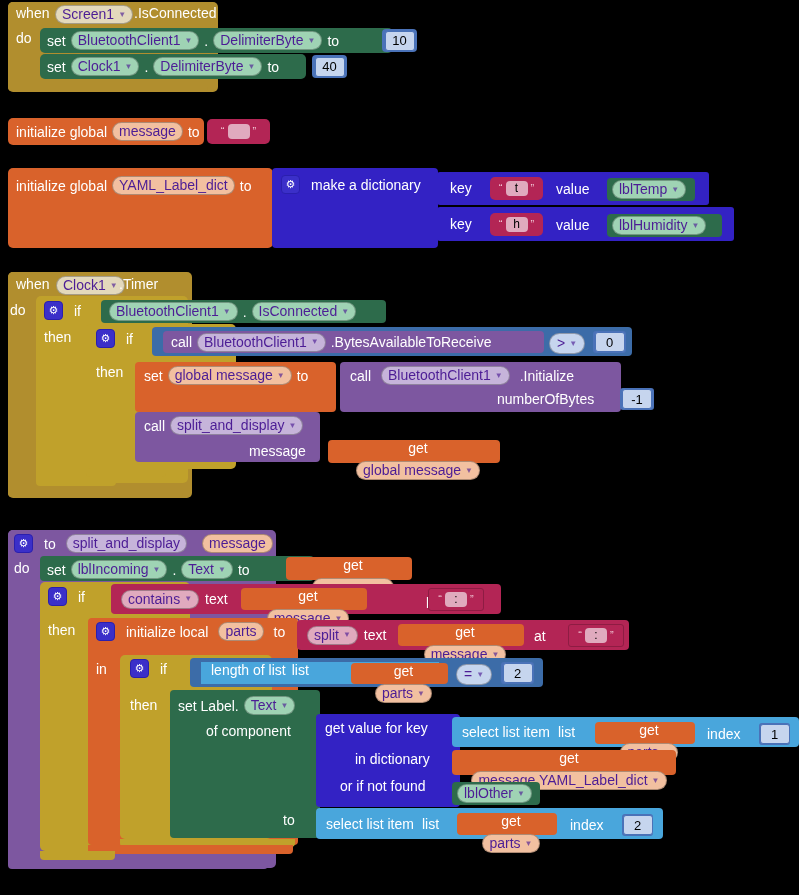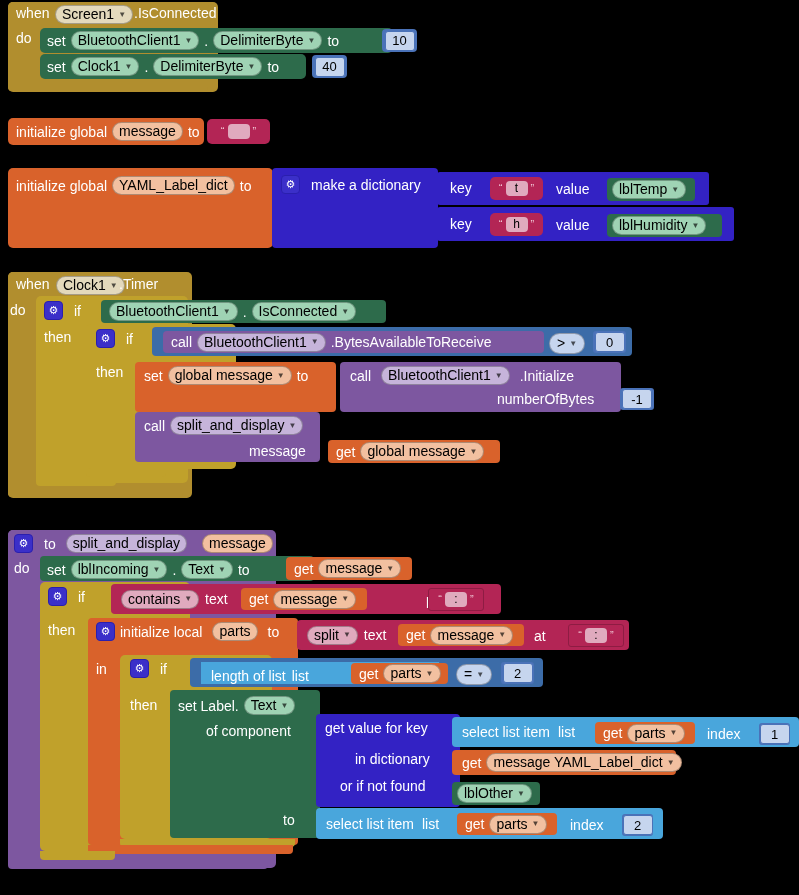--- a/index.html
+++ b/index.html
@@ -5,30 +5,30 @@
   html,body{margin:0;padding:0;background:#000;}
   body{width:799px;height:895px;position:relative;overflow:hidden;
        font-family:"Liberation Sans","DejaVu Sans",sans-serif;font-size:14px;}
 
   
   .blk{position:absolute;box-sizing:border-box;border-radius:5px;}
   .lbl{color:#fff;white-space:nowrap;}
 
   
   .fld{display:inline-flex;align-items:center;gap:4px;border-radius:11px;
-       padding:1px 6px;color:#000000;white-space:nowrap;line-height:15px;
+       padding:1px 6px;color:#4c1d95;white-space:nowrap;line-height:15px;
        border:1px solid rgba(0,0,0,.28);}
   .fld .car{font-size:8px;line-height:8px;opacity:.65;}
 
   
   .c-event{background:#b18e2e;}
   .c-ctrl{background:#c0a12b;}
   .c-set{background:#2d6b4b;}
   .c-comp{background:#2d6b4b;}
-  .c-var{background:#d9622b;}
+  .c-var{background:#d9622b;flex-direction:column;}
   .c-text{background:#b32555;}
   .c-dict{background:#3322c4;}
   .c-list{background:#49a6dc;}
   .c-math{background:#4a72b8;}
   .c-proc{background:#7d57a0;}
   .c-logic{background:#3c6ca8;}
 
   .f-comp{background:#9fd3b4;}
   .f-var{background:#f2c0a0;}
   .f-txt{background:#e0aabe;}
@@ -356,21 +356,21 @@
   <span class="strblk" style="border:none;background:transparent;height:auto;">
     <span class="q">“</span>
     <span class="v">:</span>
     <span class="q">”</span>
   </span>
 </div>
 
 <div class="blk c-var" style="left:88px;top:618px;width:210px;height:227px;border-radius:4px;"></div>
 <div class="blk row" style="left:96px;top:622px;">
   <span class="gear">⚙</span>
-  <span class="lbl" style="">initialize local</span>
+  <span class="lbl" style="margin-left:6px;">initialize local</span>
   <span class="fld f-var" style="margin-left:5px;">
     <span>parts</span>
     </span>
   <span class="lbl" style="margin-left:5px;">to</span>
 </div>
 <div class="blk" style="left:96px;top:661px;">
   <span class="lbl">in</span>
 </div>
 
 <div class="blk c-text" style="left:297px;top:620px;width:332px;height:30px;border-radius:4px;display:flex;align-items:center;gap:6px;padding-left:10px;">
@@ -400,21 +400,21 @@
 
 <div class="blk c-ctrl" style="left:120px;top:655px;width:152px;height:184px;"></div>
 <div class="blk row" style="left:130px;top:659px;">
   <span class="gear">⚙</span>
   <span class="lbl" style="margin-left:6px;">if</span>
 </div>
 <div class="blk" style="left:130px;top:697px;">
   <span class="lbl">then</span>
 </div>
 <div class="blk c-logic" style="left:190px;top:658px;width:353px;height:29px;border-radius:4px;"></div>
-<div class="blk c-list" style="left:201px;top:662px;width:238px;height:22px;border-radius:0;display:flex;align-items:flex-end;gap:6px;padding-left:10px;">
+<div class="blk c-list" style="left:201px;top:662px;width:238px;height:22px;border-radius:0;display:flex;align-items:flex-start;gap:6px;padding-left:10px;">
   <span class="lbl">length of list</span>
   <span class="lbl">list</span>
 </div>
 <div class="blk c-var" style="left:351px;top:663px;width:97px;height:21px;border-radius:4px;display:flex;align-items:center;gap:5px;padding-left:8px;">
   <span class="lbl">get</span>
   <span class="fld f-var">
     <span>parts</span>
       <span class="car">▼</span>
     </span>
 </div>

